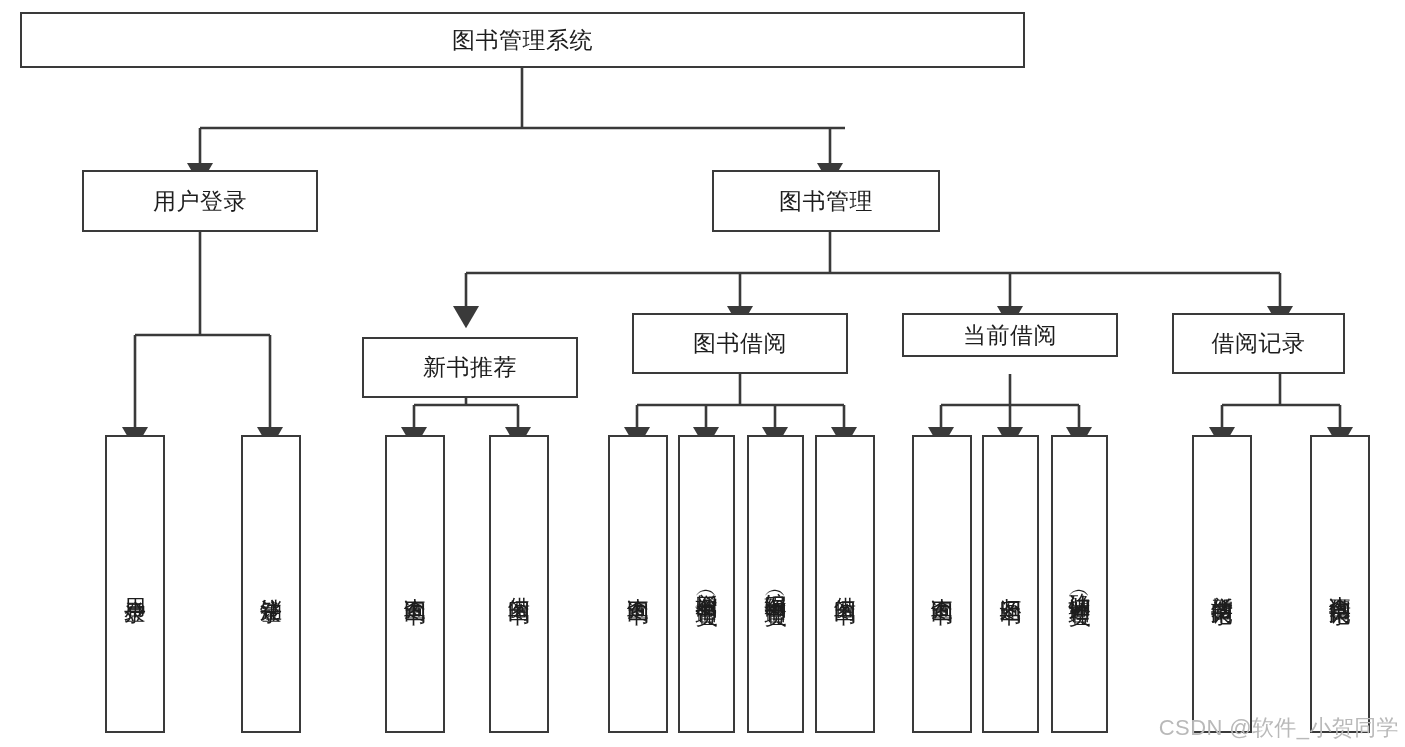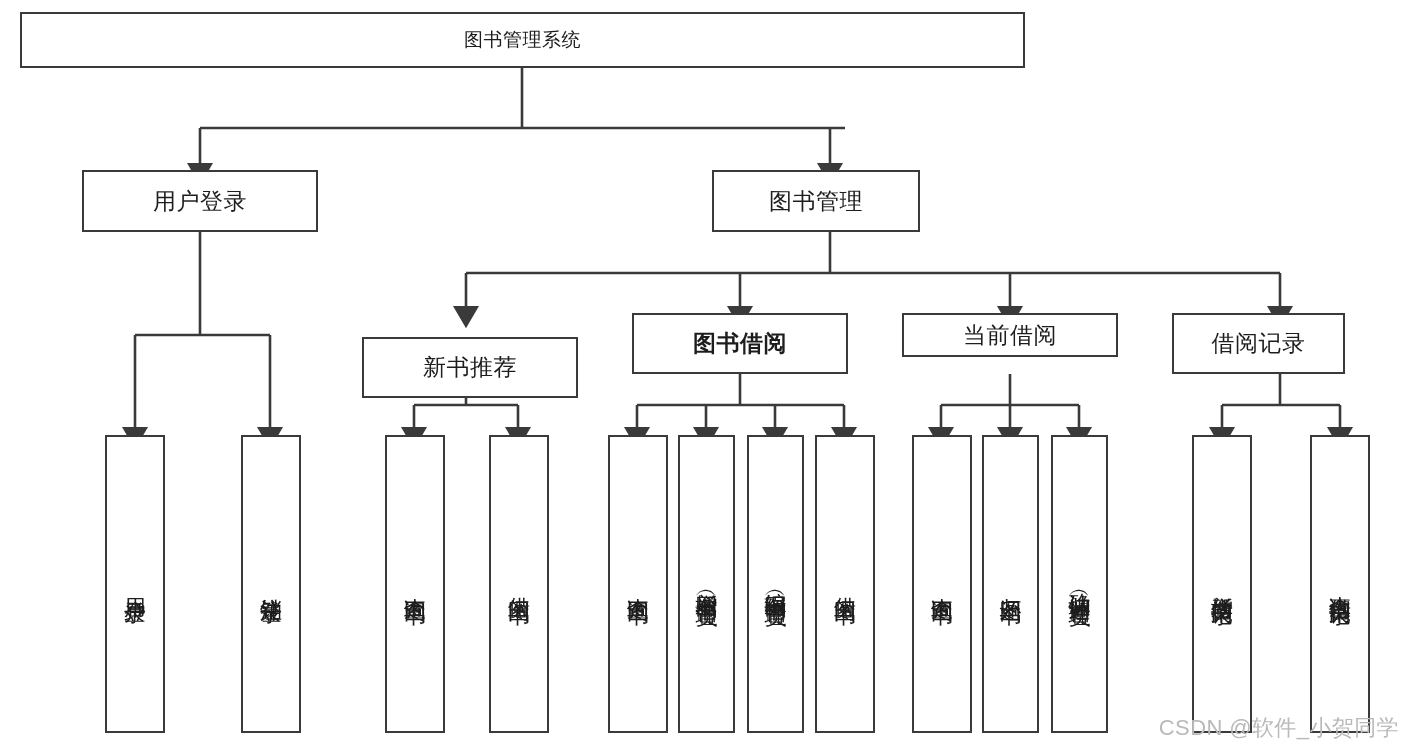--- a/index.html
+++ b/index.html
@@ -41,21 +41,21 @@
     display: block;
     text-align: center;
     line-height: 1.22;
     white-space: nowrap;
   }
   .node.horiz .node-label {
     font-size: 23px;
     letter-spacing: 0.5px;
   }
   .node.root .node-label {
-    font-size: 19px;
+    font-size: 23px;
     letter-spacing: 0.5px;
     text-align: center;
   }
   .node.vert {
     align-items: center;
     justify-content: center;
   }
   .node.vert .node-label {
     writing-mode: vertical-rl;
     text-orientation: upright;
@@ -130,28 +130,28 @@
     </g>
   </svg>
 
   <div class="node root" style="left:20px; top:12px; width:1005px; height:56px;">
     <span class="node-label">图书管理系统</span>
   </div>
 
   <div class="node horiz" style="left:82px; top:170px; width:236px; height:62px;">
     <span class="node-label">用户登录</span>
   </div>
-  <div class="node horiz" style="left:712px; top:170px; width:208px; height:62px;">
+  <div class="node horiz" style="left:712px; top:170px; width:228px; height:62px;">
     <span class="node-label">图书管理</span>
   </div>
 
   <div class="node horiz" style="left:362px; top:313px; width:216px; height:61px;margin-top:24px;">
     <span class="node-label">新书推荐</span>
   </div>
-  <div class="node horiz" style="left:632px; top:313px; width:216px; height:61px;font-weight:bold;">
+  <div class="node horiz" style="left:632px; top:313px; width:216px; height:61px;">
     <span class="node-label">图书借阅</span>
   </div>
   <div class="node horiz" style="left:902px; top:313px; width:216px; height:44px;">
     <span class="node-label">当前借阅</span>
   </div>
   <div class="node horiz" style="left:1172px; top:313px; width:173px; height:61px;">
     <span class="node-label">借阅记录</span>
   </div>
 
   <div class="node vert" style="left:105px; top:435px; width:60px; height:298px;">

